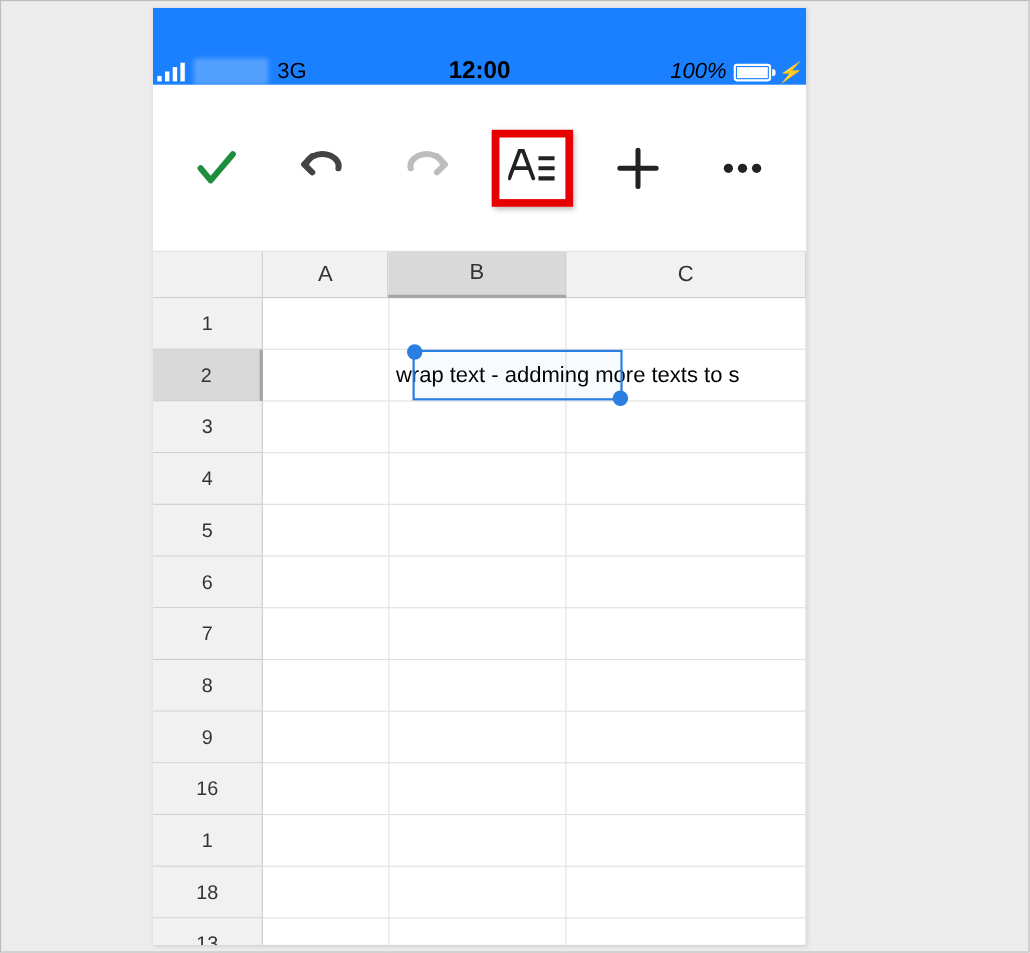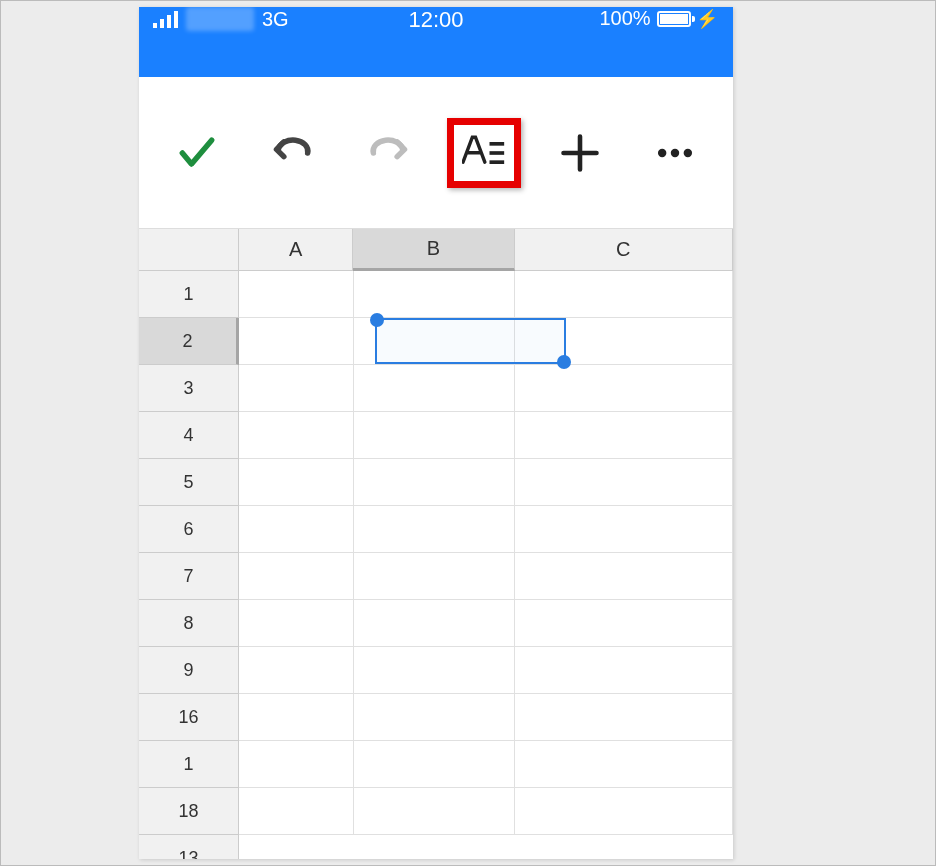--- a/index.html
+++ b/index.html
@@ -18,30 +18,30 @@
     width: 594px;
     height: 852px;
     background: #fff;
     overflow: hidden;
     box-shadow: 1px 1px 4px rgba(0,0,0,0.15);
   }
   
   .statusbar {
     background: #1a80ff;
     height: 70px;
-    color: #ffffff;
+    color: #000000;
     display: flex;
-    align-items: flex-start;
-    padding: 0 14px;
+    align-items: flex-end;
+    padding: 0 4px;
     font-size: 20px;
     font-weight: 500;
   }
   .status-left { display:flex; align-items:center; gap:8px; flex:1; }
-  .status-center { flex:1; text-align:center; font-weight:400; font-size:22px; }
-  .status-right { flex:1; display:flex; justify-content:flex-end; align-items:center; gap:6px; }
+  .status-center { flex:1; text-align:center; font-weight:700; font-size:22px; }
+  .status-right { flex:1; display:flex; justify-content:flex-end; align-items:center; gap:6px;font-style:italic; }
   .signal-bars { display:inline-flex; gap:3px; align-items:flex-end; height:18px;}
   .signal-bars span { width:4px; background:#fff; display:inline-block;}
   .signal-bars span:nth-child(1){height:5px;}
   .signal-bars span:nth-child(2){height:9px;}
   .signal-bars span:nth-child(3){height:13px;}
   .signal-bars span:nth-child(4){height:17px;}
   .blur-box { width:68px; height:24px; background:rgba(255,255,255,0.25); border-radius:3px; filter:blur(2px);}
   .battery {
     width:34px; height:16px; border:2px solid #fff; border-radius:3px; position:relative; display:inline-block;
   }
@@ -199,20 +199,27 @@
         <div class="row-h">13</div>
       </div>
     <div class="cells" id="cells">
         <div class="row">
           <div class="cell" style="width: 136px;"></div>
           <div class="cell" style="width: 192px;"></div>
           <div class="cell" style="width: 260px;"></div>
         </div>
         <div class="row">
           <div class="cell" style="width: 136px;"></div>
+          <div class="cell" style="width: 192px;">
+            <span class="cell-content">wrap text - addming more texts to s</span>
+          </div>
+          <div class="cell" style="width: 260px;"></div>
+        </div>
+        <div class="row">
+          <div class="cell" style="width: 136px;"></div>
           <div class="cell" style="width: 192px;"></div>
           <div class="cell" style="width: 260px;"></div>
         </div>
         <div class="row">
           <div class="cell" style="width: 136px;"></div>
           <div class="cell" style="width: 192px;"></div>
           <div class="cell" style="width: 260px;"></div>
         </div>
         <div class="row">
           <div class="cell" style="width: 136px;"></div>

